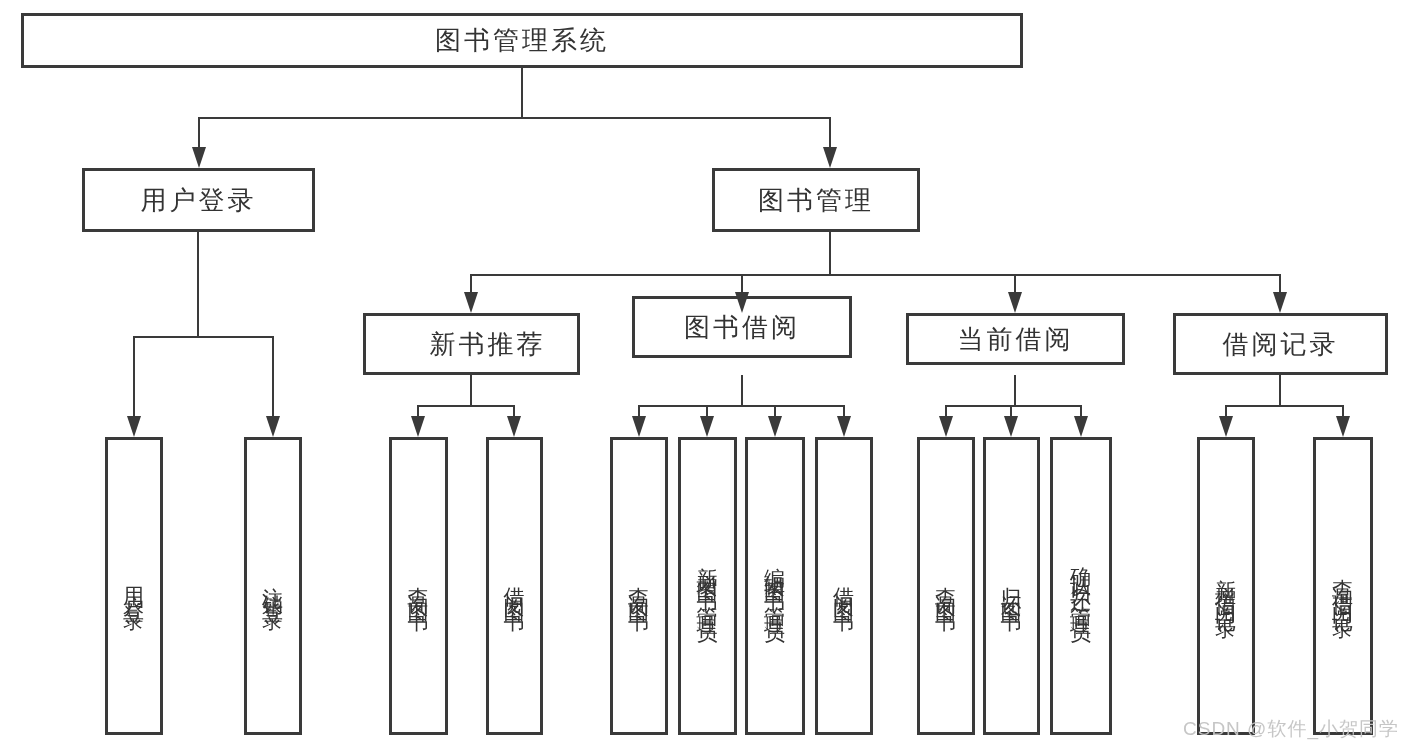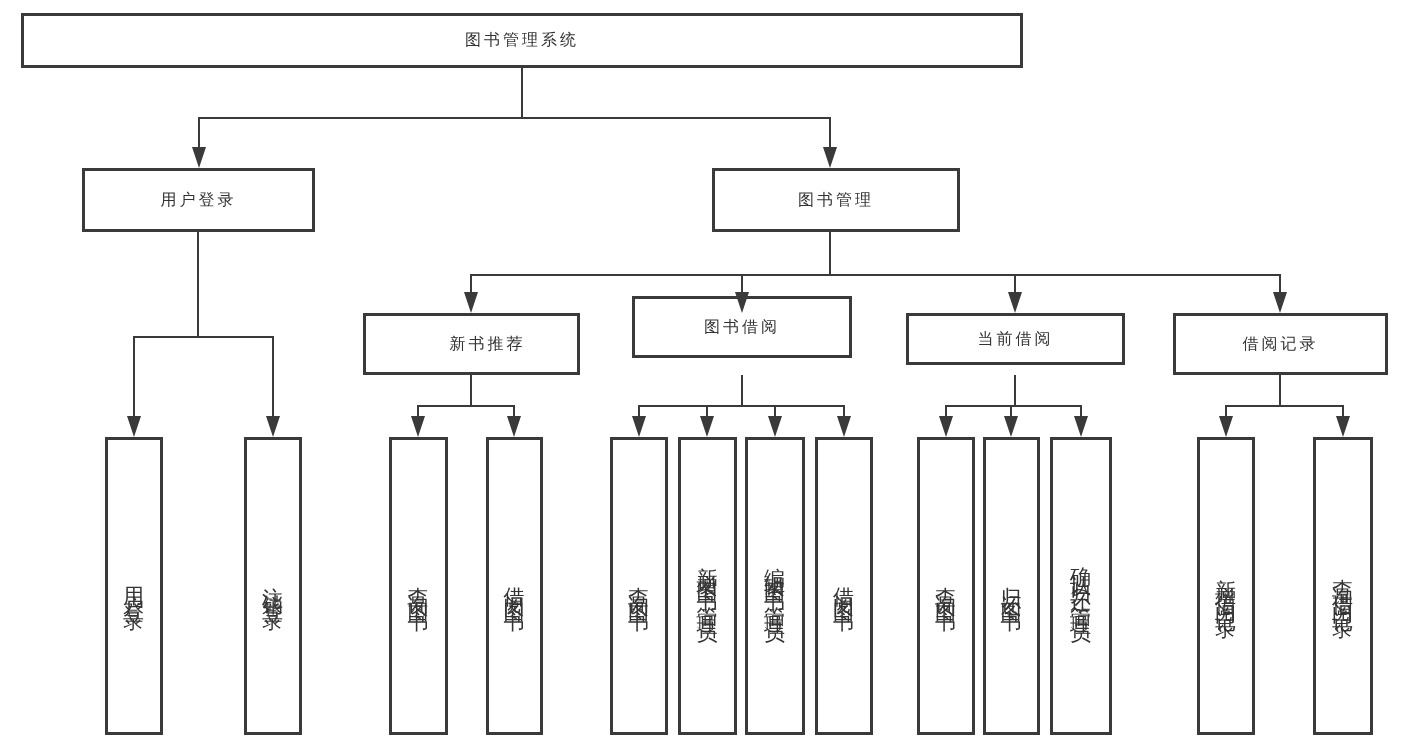--- a/index.html
+++ b/index.html
@@ -15,21 +15,21 @@
     position: absolute;
     box-sizing: border-box;
     background: #ffffff;
     border: 3px solid #3a3a3a;
     display: flex;
     align-items: center;
     justify-content: center;
     color: #333333;
   }
   .hbox span {
-    font-size: 16px;
+    font-size: 26px;
     letter-spacing: 3px;
     white-space: nowrap;
   }
   .vbox span {
     writing-mode: vertical-rl;
     text-orientation: mixed;
     font-size: 21px;
     letter-spacing: 8px;
     line-height: 1;
   }
@@ -61,21 +61,21 @@
 
 <div id="canvas">
 
   <div class="box hbox" style="left:21px; top:13px; width:1002px; height:55px;">
     <span>图书管理系统</span>
   </div>
 
   <div class="box hbox" style="left:82px; top:168px; width:233px; height:64px;">
     <span>用户登录</span>
   </div>
-  <div class="box hbox" style="left:712px; top:168px; width:248px; height:64px;">
+  <div class="box hbox" style="left:712px; top:168px; width:208px; height:64px;">
     <span>图书管理</span>
   </div>
 
   <div class="box hbox" style="left:363px; top:313px; width:217px; height:62px;padding-left:32px;">
     <span>新书推荐</span>
   </div>
   <div class="box hbox" style="left:632px; top:296px; width:220px; height:62px;">
     <span>图书借阅</span>
   </div>
   <div class="box hbox" style="left:906px; top:313px; width:219px; height:52px;">
@@ -184,14 +184,15 @@
     <div class="arrow" style="left:1074px; top:416px;"></div>
 
     <div class="line" style="left:1279px; top:375px; width:2px; height:32px;"></div>
     <div class="line" style="left:1225px; top:405px; width:119px; height:2px;"></div>
     <div class="line" style="left:1225px; top:405px; width:2px; height:13px;"></div>
     <div class="line" style="left:1342px; top:405px; width:2px; height:13px;"></div>
     <div class="arrow" style="left:1219px; top:416px;"></div>
     <div class="arrow" style="left:1336px; top:416px;"></div>
   </div>
 
+  <div class="watermark">CSDN @软件_小贺同学</div>
 
 </div>
 
 </body></html>

